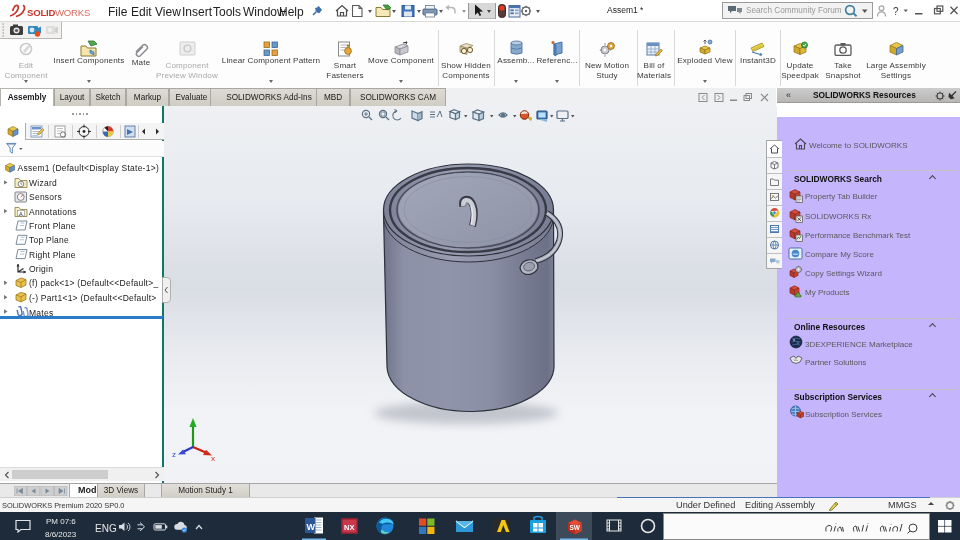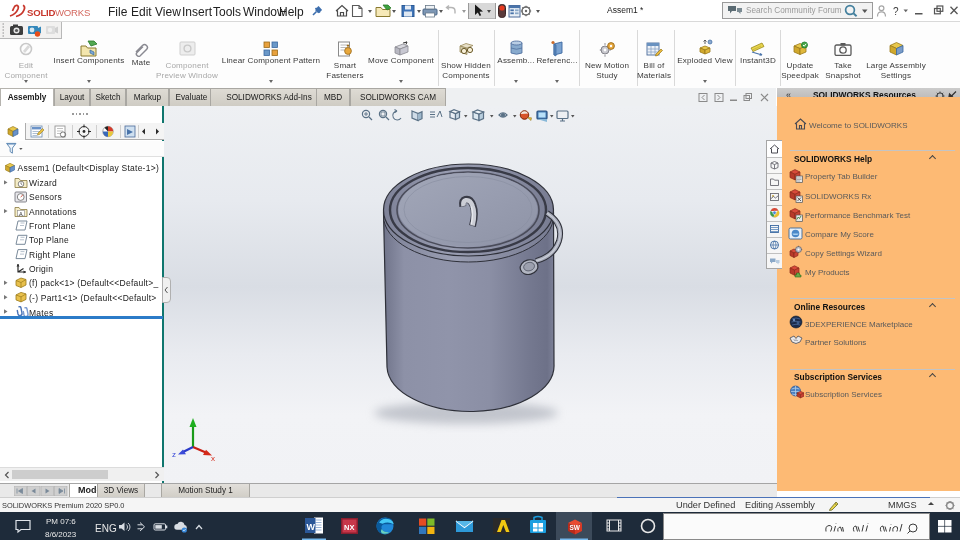--- a/index.html
+++ b/index.html
@@ -21,21 +21,21 @@
 .tab { position:absolute; top:0; height:18px; background:linear-gradient(180deg,#dedbd4,#cfccc4); border:1px solid #a9a7a2; border-bottom:none; font-size:8.2px; color:#1a1a1a; text-align:center; line-height:17px; }
 .tab.active { background:#fff; font-weight:bold; border-color:#b5b3ae; }
 
 #lpanel { left:0; top:106px; width:164px; height:377px; background:#fff; border-right:2px solid #0f766e; }
 .titem { position:absolute; left:0; width:164px; height:14px; font-size:8.5px; letter-spacing:.25px; color:#1a1a1a; white-space:nowrap; }
 
 #viewport { left:164px; top:106px; width:613px; height:377px;
   background:linear-gradient(180deg,#eef0f3 0%,#e7eaef 25%,#d9dde4 48%,#e9ebf0 66%,#f2f3f6 82%,#f1f2f5 100%); }
 
 #tpheader { left:777px; top:88px; width:183px; height:15px; background:linear-gradient(180deg,#cccccc,#b7b6b5); border-bottom:1px solid #9a9a9a; }
-#tpane { left:777px; top:97px; width:183px; height:394px; background:#fdba74;text-align:center; }
+#tpane { left:777px; top:117px; width:183px; height:394px; background:#c4b5fd;text-align:center; }
 .tpitem { position:absolute; font-size:8px; color:#5a5a5a; white-space:nowrap; }
 .tphead { position:absolute; font-size:8.4px; font-weight:bold; color:#111; white-space:nowrap; }
 .tphr { position:absolute; left:13px; width:165px; height:1px; background:#c4c4c4; }
 .tpchev { position:absolute; left:153px; width:5px; height:5px; border-top:1.4px solid #444; border-left:1.4px solid #444; transform:rotate(45deg); }
 
 #modeltabs { left:0; top:483px; width:777px; height:14px; background:#e9e9e9; border-top:1px solid #a5a5a5; }
 .mtab { position:absolute; top:0; height:14px; background:linear-gradient(180deg,#e2dfda,#d1cec7); border:1px solid #a9a7a2; border-top:none; font-size:8.2px; color:#222; text-align:center; line-height:13px; }
 #statusbar { left:0; top:497px; width:960px; height:15px; background:#f5f5f5; border-top:1px solid #cfcfcf; font-size:7.4px; color:#333; }
 
 #taskbar { left:0; top:512px; width:960px; height:28px; background:#1e2b3a; }
@@ -643,21 +643,21 @@
         <path d="M9 119 l3.5 0 l0 3 l-1 0 l0 1.5 l-1.5 -1.5 l-1 0 Z" fill="#b8cce0" stroke="none"></path>
       </g>
     </svg>
   </div>
   <div class="abs" id="tpane">
     <svg class="abs" style="left:17px;top:21px" width="13" height="12" viewBox="0 0 13 12">
       <path d="M1 6 L6.5 1 L12 6 M2.5 5.5 L2.5 11 L10.5 11 L10.5 5.5 M5.5 11 L5.5 7.5 L7.5 7.5 L7.5 11" fill="none" stroke="#4a4a52" stroke-width="1.1"></path>
     </svg>
     <div class="tpitem" style="left:32px;top:24px">Welcome to SOLIDWORKS</div>
     <div class="tphr" style="top:53px"></div>
-    <div class="tphead" style="left:17px;top:57px">SOLIDWORKS Help</div>
+    <div class="tphead" style="left:17px;top:57px">SOLIDWORKS Search</div>
     <div class="tpchev" style="top:59px"></div>
     <g></g>
     <svg class="abs" style="left:11px;top:71px" width="15" height="15" viewBox="0 0 15 15">
       <path d="M2 4 l5 -2.4 l5 2.4 l-5 2.4 Z" fill="#d84a3a" stroke="#8a2a1a" stroke-width=".7"></path>
         <path d="M2 4 l0 5.5 l5 2.4 l0 -5.5 Z" fill="#b83a2a" stroke="#8a2a1a" stroke-width=".7"></path>
         <path d="M7 11.9 l0 -5.5 l5 -2.4 l0 5.5 Z" fill="#c84234" stroke="#8a2a1a" stroke-width=".7"></path>
       <rect x="8" y="8" width="6.5" height="6.5" fill="#e8e8e8" stroke="#555" stroke-width=".7"></rect>
         <path d="M9 10 l4.5 0 M9 11.5 l4.5 0 M9 13 l3 0" stroke="#888" stroke-width=".6"></path>
     </svg>
     <div class="tpitem" style="left:28px;top:75px">Property Tab Builder</div>

